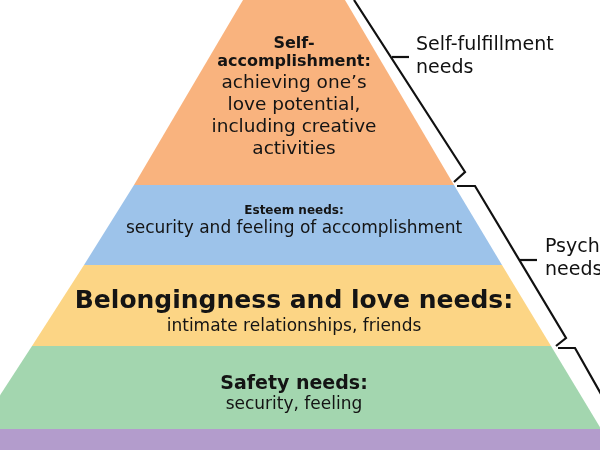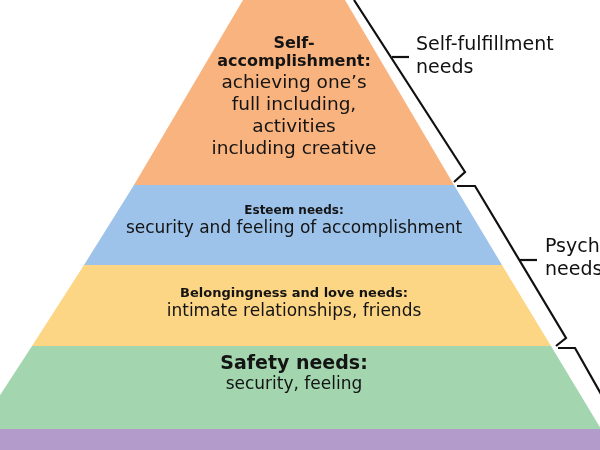--- a/index.html
+++ b/index.html
@@ -48,37 +48,37 @@
     <polyline points="558,348 575,348 610,410" fill="none" stroke="#111" stroke-width="2.2"></polyline>
   </svg>
 
   <div class="lvl-text" style="left:194px; top:34px; width:200px; font-size:18.5px;">
     <span class="lvl-title" style="font-size:16px; line-height:1.15;">
       <span style="display:block">Self-</span>
       <span style="display:block">accomplishment:</span>
     </span>
     <span class="lvl-desc" style="line-height:1.2;text-align:center;">
       <span style="display:block">achieving one’s</span>
-      <span style="display:block">full including,</span>
+      <span style="display:block">love potential,</span>
+      <span style="display:block">including creative</span>
       <span style="display:block">activities</span>
-      <span style="display:block">including creative</span>
     </span>
   </div>
 
   <div class="lvl-text" style="left:94px; top:203px; width:400px; font-size:17px;">
     <span class="lvl-title" style="font-size:12px;">Esteem needs:</span>
     <span class="lvl-desc">security and feeling of accomplishment</span>
   </div>
 
   <div class="lvl-text" style="left:74px; top:285px; width:440px; font-size:17px;">
-    <span class="lvl-title" style="font-size:13px;">Belongingness and love needs:</span>
+    <span class="lvl-title" style="font-size:25px;">Belongingness and love needs:</span>
     <span class="lvl-desc">intimate relationships, friends</span>
   </div>
 
-  <div class="lvl-text" style="left:144px; top:351px; width:300px; font-size:17px;text-align:center;">
+  <div class="lvl-text" style="left:144px; top:371px; width:300px; font-size:17px;text-align:center;">
     <span class="lvl-title" style="font-size:19px;">Safety needs:</span>
     <span class="lvl-desc">security, feeling</span>
   </div>
 
   <div class="side-label" style="left:416px; top:20px;margin-top:12px;">
     <span style="display:block">Self-fulfillment</span>
     <span style="display:block">needs</span>
   </div>
 
   <div class="side-label" style="left:545px; top:234px;">

